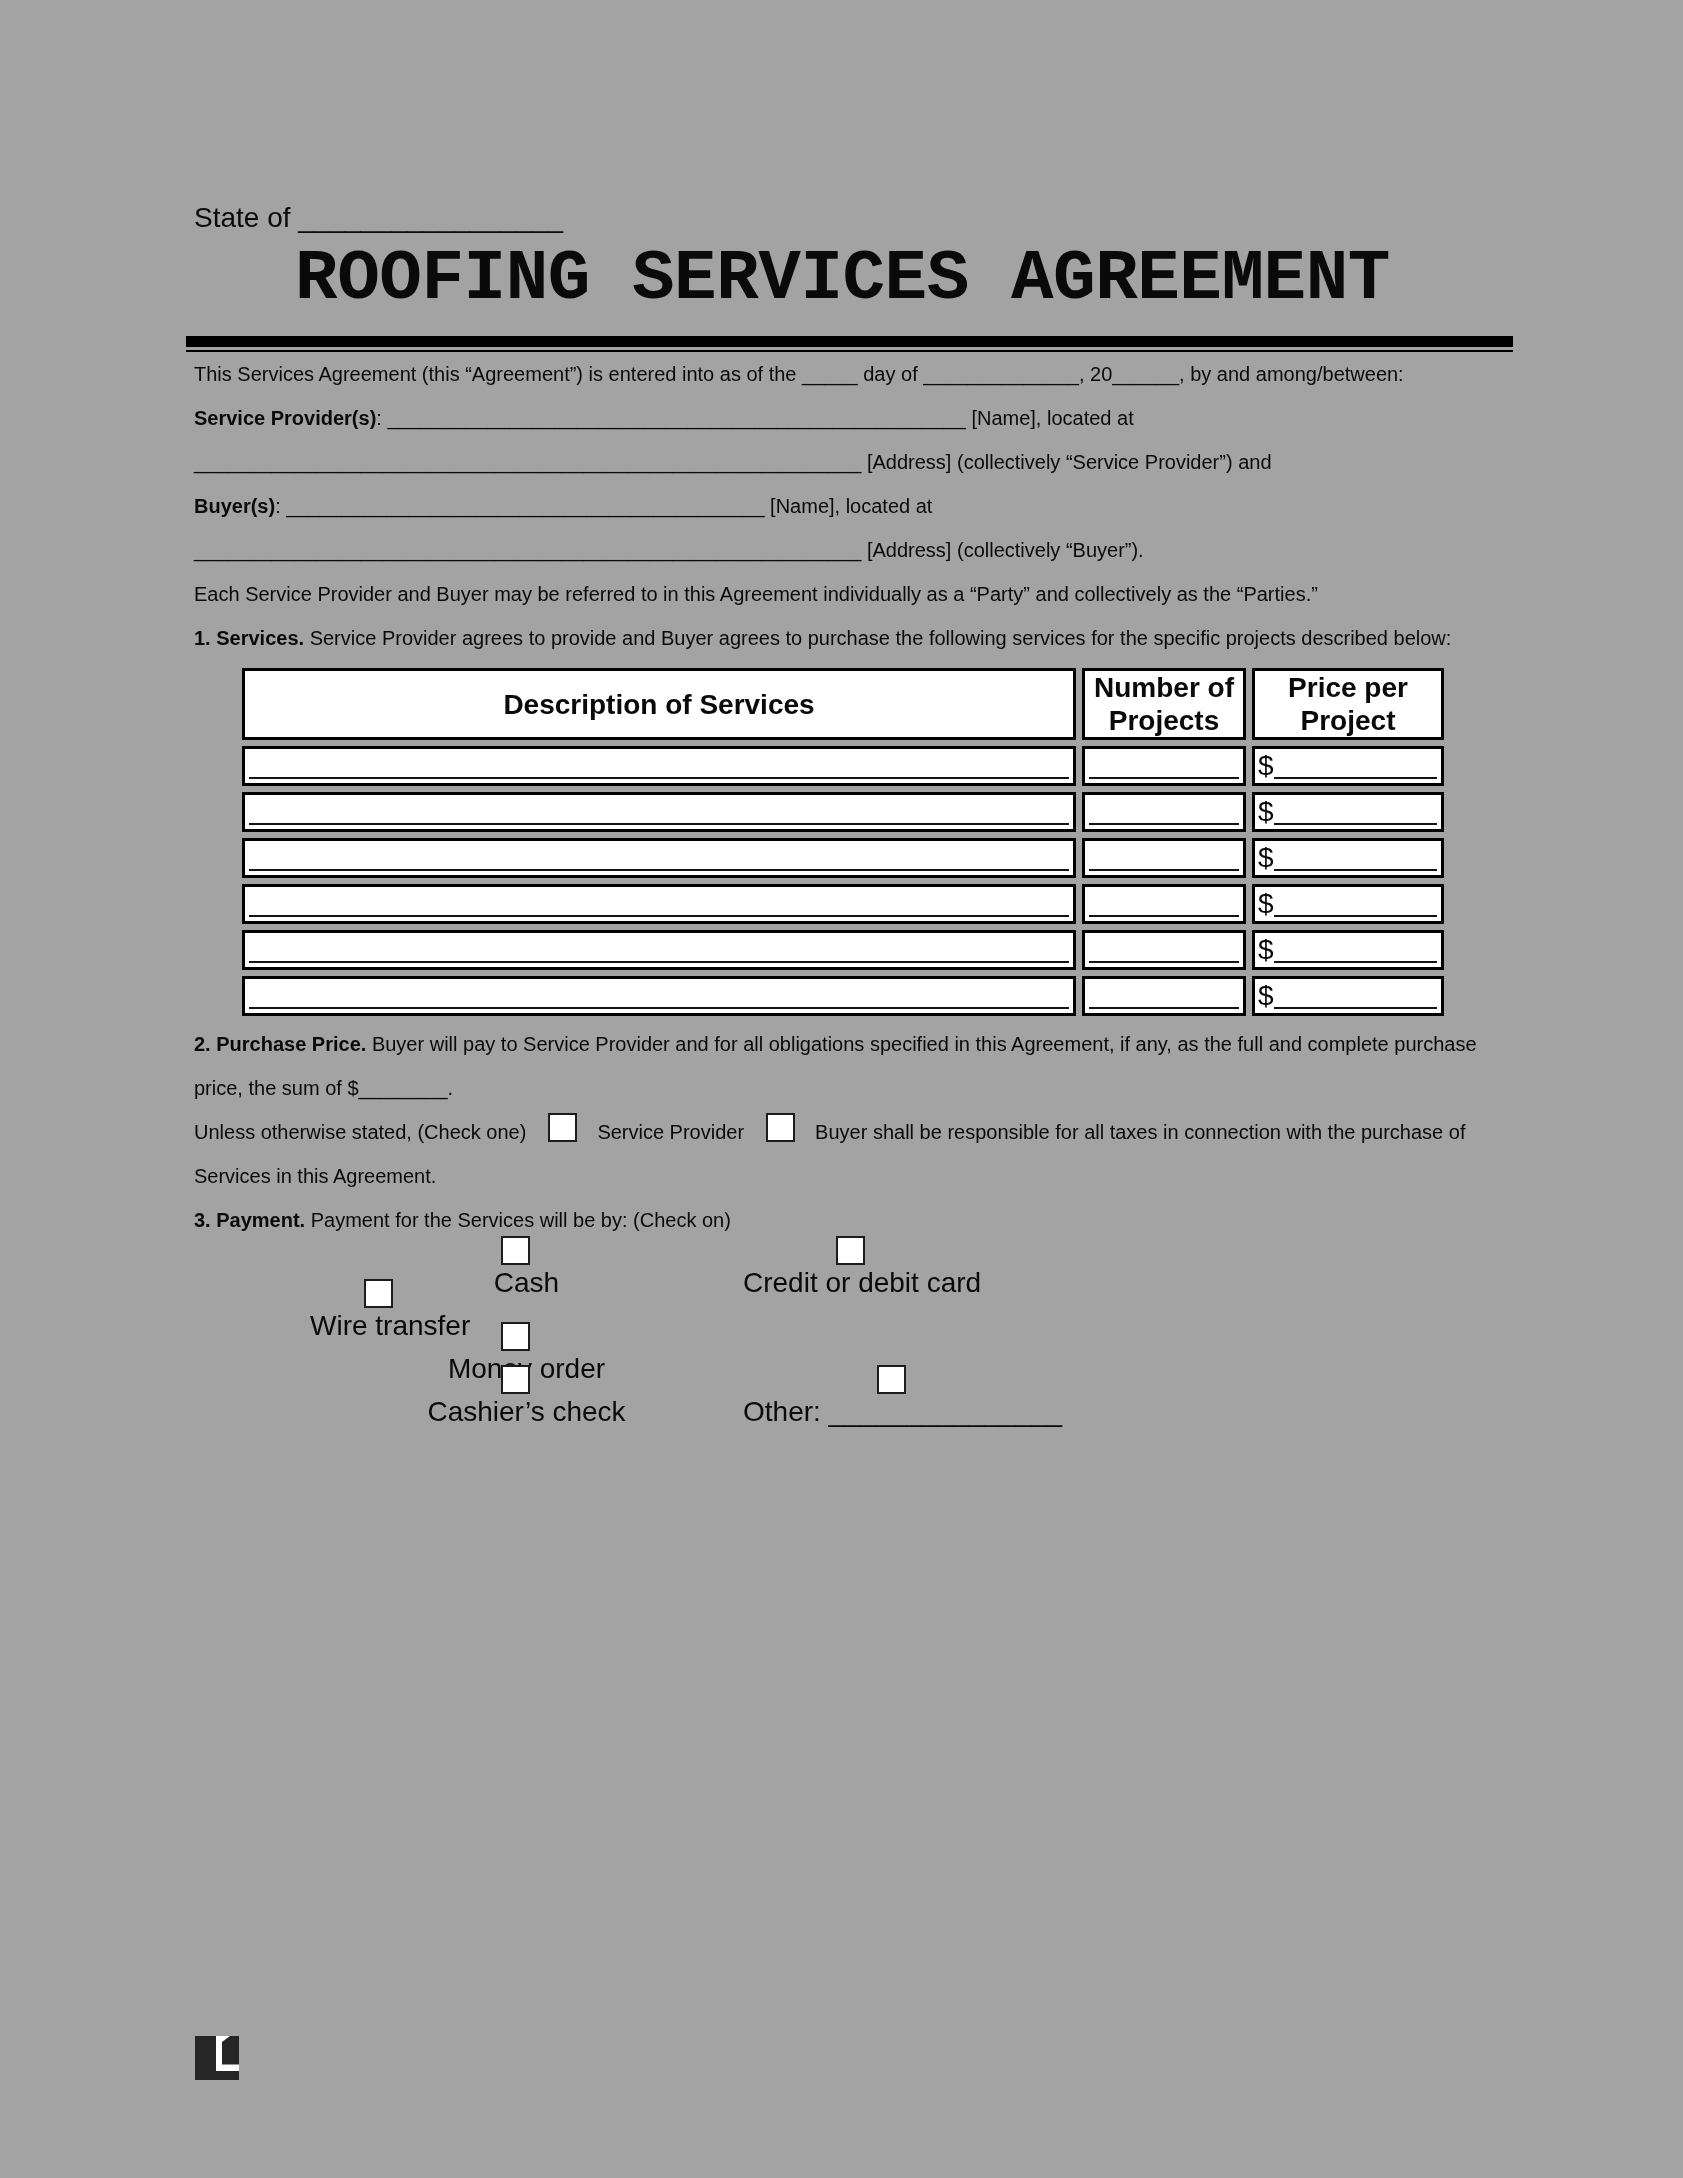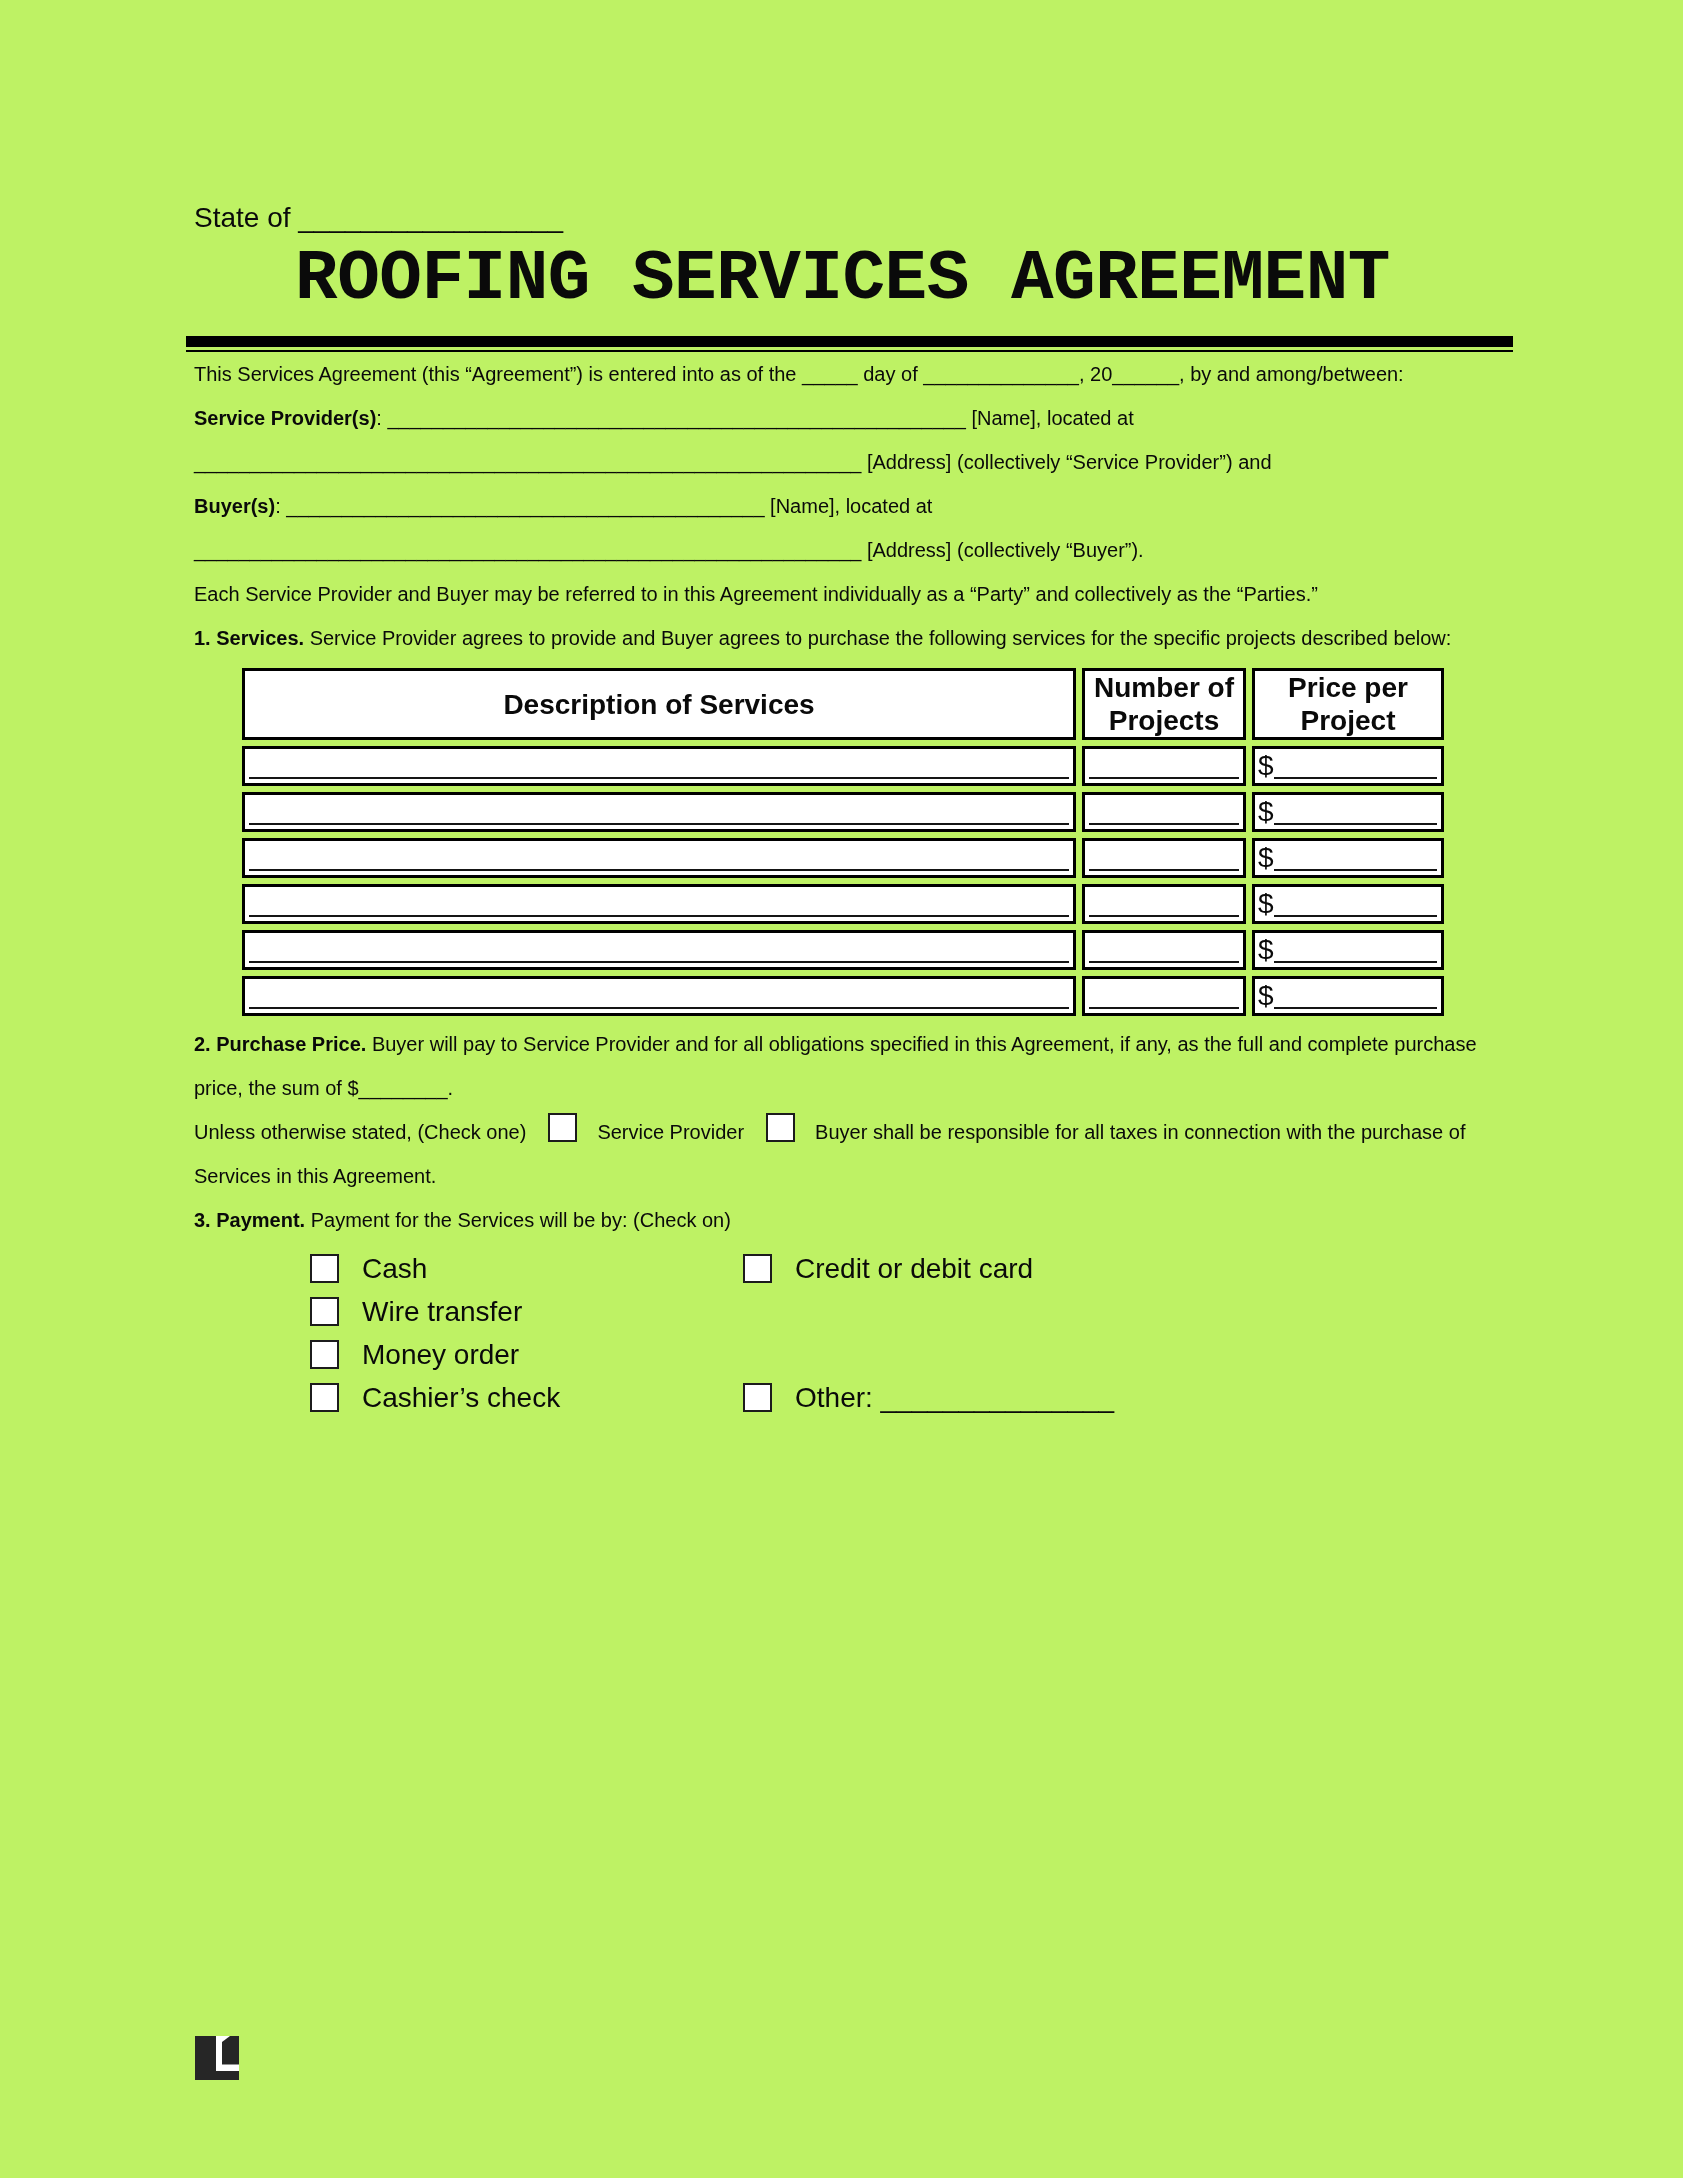--- a/index.html
+++ b/index.html
@@ -1,19 +1,19 @@
 <!DOCTYPE html>
 <html><head>
 <meta charset="utf-8">
 <style>
   html,body { margin:0; padding:0; background:#e8e8e8; }
   .page {
     position:relative;
     width:1683px; height:2178px;
-    background:#bef264;
+    background:#a3a3a3;
     font-family:"Liberation Sans", sans-serif;
     color:#0a0a0a;
     overflow:hidden;
   }
   .content {
     position:absolute; left:194px; top:0; width:1303px;
   }
   p.para { margin:0; font-size:20px; line-height:44px; }
   b.lead { font-weight:bold; }
 
@@ -77,21 +77,21 @@
     display:inline-block;
     width:25px; height:25px;
     border:2px solid #1c1c1c;
     background:#fff;
     box-sizing:content-box;
   }
   .cb-inline { vertical-align:-3px; margin:0 20px 0 22px; }
 
   .pay-list { margin:5px 0 0 116px; }
   .pay-row { display:flex; height:43px; align-items:center; }
-  .pay-item { display:flex; align-items:center; width:433px; }
+  .pay-item { display:flex; align-items:center; width:433px;flex-direction:column; }
   .pay-item.right { width:auto; }
   .pay-item .cb { margin-right:23px; flex:none; }
   .pay-item .pay-label { font-size:28px; line-height:36px; }
 
   .logo {
     position:absolute; left:195px; top:2036px;
     width:44px; height:44px;
   }
 </style>
 </head>

